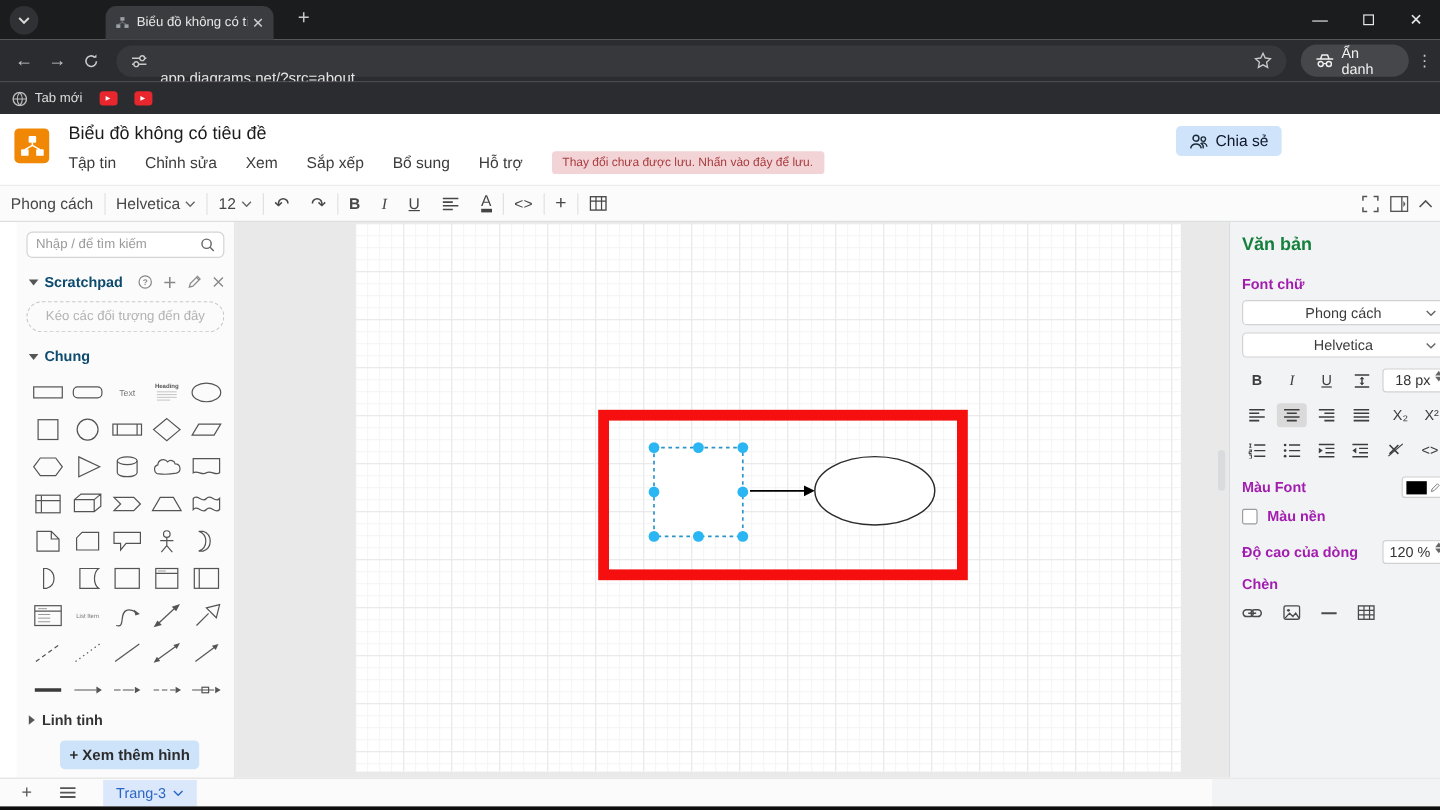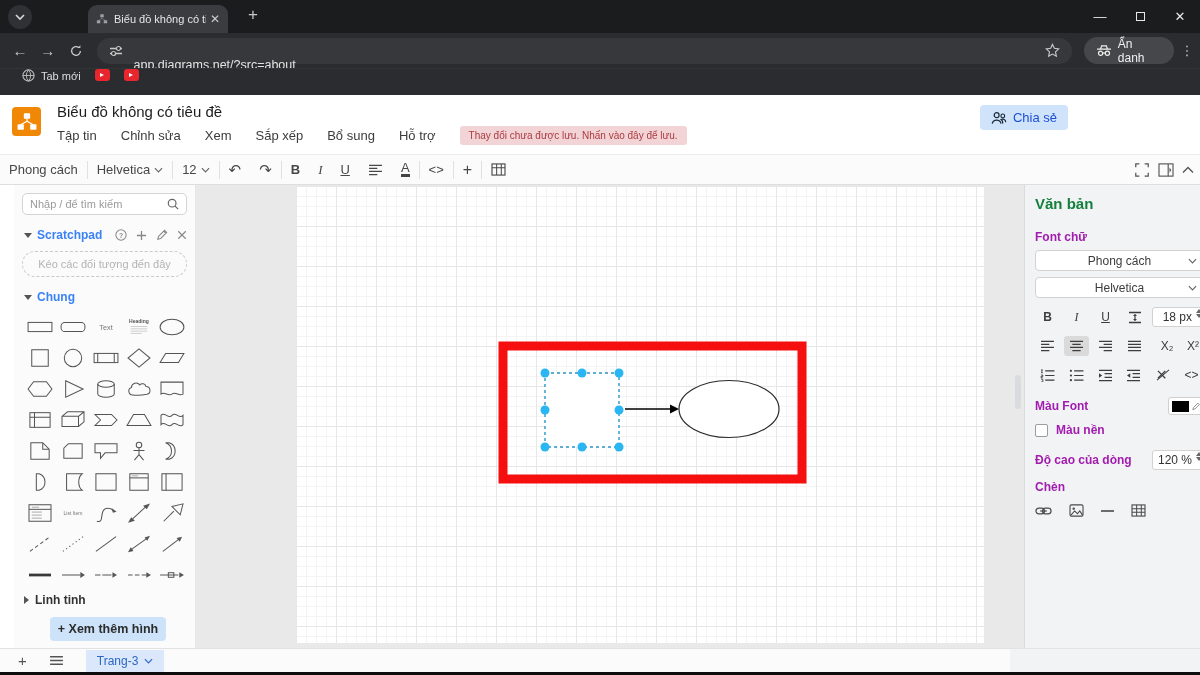--- a/index.html
+++ b/index.html
@@ -18,50 +18,50 @@
   .win-btn { width:40px; height:33px; display:flex; align-items:center; justify-content:center; color:#e8e8e8; font-size:13px; }
   .win-max-glyph { width:9px; height:9px; border:1px solid #e8e8e8; }
 
   #urlbar { position:absolute; left:0; top:33px; width:1200px; height:35px; background:#2b2c2f; display:flex; align-items:center; }
   .nav-ic { color:#c9c9c9; font-size:15px; width:28px; text-align:center; }
   .url-pill { height:26px; width:980px; margin-left:8px; background:#37383b; border-radius:13px; display:flex; align-items:center; padding:0 12px; }
   .url-text { color:#e4e4e4; font-size:12.5px; margin-left:10px; flex:1;margin-top:28px; }
   .incognito-pill { height:27px; background:#45474b; border-radius:14px; display:flex; align-items:center; padding:0 12px; margin-left:12px; color:#f0f0f0; font-size:12px; gap:6px; }
   .kebab { color:#c9c9c9; font-size:13px; width:26px; text-align:center; letter-spacing:0; }
 
-  #bookmarks { position:absolute; left:0; top:68px; width:1200px; height:27px; background:#2b2c2f; display:flex; align-items:flex-start; border-top:1px solid #333438;padding-left:12px; }
+  #bookmarks { position:absolute; left:0; top:68px; width:1200px; height:27px; background:#2b2c2f; display:flex; align-items:center; border-top:1px solid #333438; }
   .bm-item { display:flex; align-items:center; gap:6px; color:#dedede; font-size:11px; margin-left:10px; }
   .bm-fav { width:15px; height:12px; border-radius:3px; background:#e8262d; display:flex; align-items:center; justify-content:center; margin-left:14px; }
   .play-tri { width:0; height:0; border-left:4px solid #fff; border-top:2.5px solid transparent; border-bottom:2.5px solid transparent; }
 
   
   #appheader { position:absolute; left:0; top:95px; width:1080px; height:59px; background:#ffffff; }
   .logo { position:absolute; left:12px; top:12px; width:29px; height:29px; border-radius:4px; background:#f08705; display:flex; align-items:center; justify-content:center; }
   .doc-title { position:absolute; left:57px; top:8px; font-size:15px; color:#1c1c1c; }
   .menubar { position:absolute; left:57px; top:31px; display:flex; align-items:center; gap:24px; font-size:13px; color:#3c3c3c; }
   .unsaved { background:#f3d4d6; color:#a93c40; font-size:10px; padding:4px 9px; border-radius:3px; }
-  .share-btn { position:absolute; right:12px; top:10px; height:25px; background:#cfe3fa; border-radius:4px; display:flex; align-items:center; gap:6px; padding:0 11px; font-size:13px; color:#1d4ed8; }
+  .share-btn { position:absolute; right:12px; top:10px; height:25px; background:#cfe3fa; border-radius:4px; display:flex; align-items:center; gap:6px; padding:0 11px; font-size:13px; color:#0f172a; }
 
   
   #apptoolbar { position:absolute; left:0; top:154px; width:1200px; height:31px; background:#fbfbfb; border-top:1px solid #ececec; border-bottom:1px solid #dcdee0; display:flex; align-items:center; color:#474747; font-size:13px; }
   .tb-item { display:flex; align-items:center; gap:4px; padding:0 9px; height:100%; }
   .tb-sep { width:1px; height:18px; background:#e1e1e1; }
   .tb-b { font-weight:bold; } .tb-i { font-style:italic; font-family:"Liberation Serif",serif; } .tb-u { text-decoration:underline; }
   .tb-A { border-bottom:3px solid #444; line-height:12px; }
   .tb-right { position:absolute; right:6px; top:0; height:100%; display:flex; align-items:center; gap:8px; }
 
   
   #main { position:absolute; left:14px; top:185px; width:1200px; height:463px; display:flex; }
 
   
   #sidebar { width:182px; height:463px; background:#fbfbfb; border-right:1px solid #e6e6e6; position:relative; overflow:hidden; }
   .search-wrap { margin:8px 8px 0 8px; height:22px; background:#fff; border:1px solid #d4d4d4; border-radius:5px; display:flex; align-items:center; padding:0 7px; }
   .search-wrap input { border:none; outline:none; flex:1; font-size:11px; color:#555; background:transparent; width:10px; }
   .search-wrap input::placeholder { color:#9a9a9a; }
-  .side-section { display:flex; align-items:center; margin:13px 8px 0 10px; font-size:12px; font-weight:bold; color:#3b82f6; gap:5px; }
+  .side-section { display:flex; align-items:center; margin:13px 8px 0 10px; font-size:12px; font-weight:bold; color:#0c4a6e; gap:5px; }
   .tri-down { width:0; height:0; border-top:5px solid #555; border-left:4px solid transparent; border-right:4px solid transparent; }
   .tri-right { width:0; height:0; border-left:5px solid #555; border-top:4px solid transparent; border-bottom:4px solid transparent; }
   .scratch-icons { margin-left:auto; display:flex; gap:9px; align-items:center; }
   .scratch-drop { margin:9px 8px 0 8px; height:26px; border:1px dashed #c9c9c9; border-radius:13px; display:flex; align-items:center; justify-content:center; color:#b3b3b3; font-size:11px; }
   #shape-grid { margin:7px 0 0 9px; display:grid; grid-template-columns:repeat(5,33px); grid-auto-rows:31px; }
   .shape-cell { display:flex; align-items:center; justify-content:center; }
   .more-shapes { position:absolute; left:36px; top:432px; width:116px; height:24px; background:#cde3fa; border-radius:4px; display:flex; align-items:center; justify-content:center; font-size:12.5px; font-weight:bold; color:#2c2c2c; }
   .misc-row { position:absolute; left:10px; top:408px; display:flex; align-items:center; gap:6px; font-size:12px; font-weight:bold; color:#333; }
 
   

